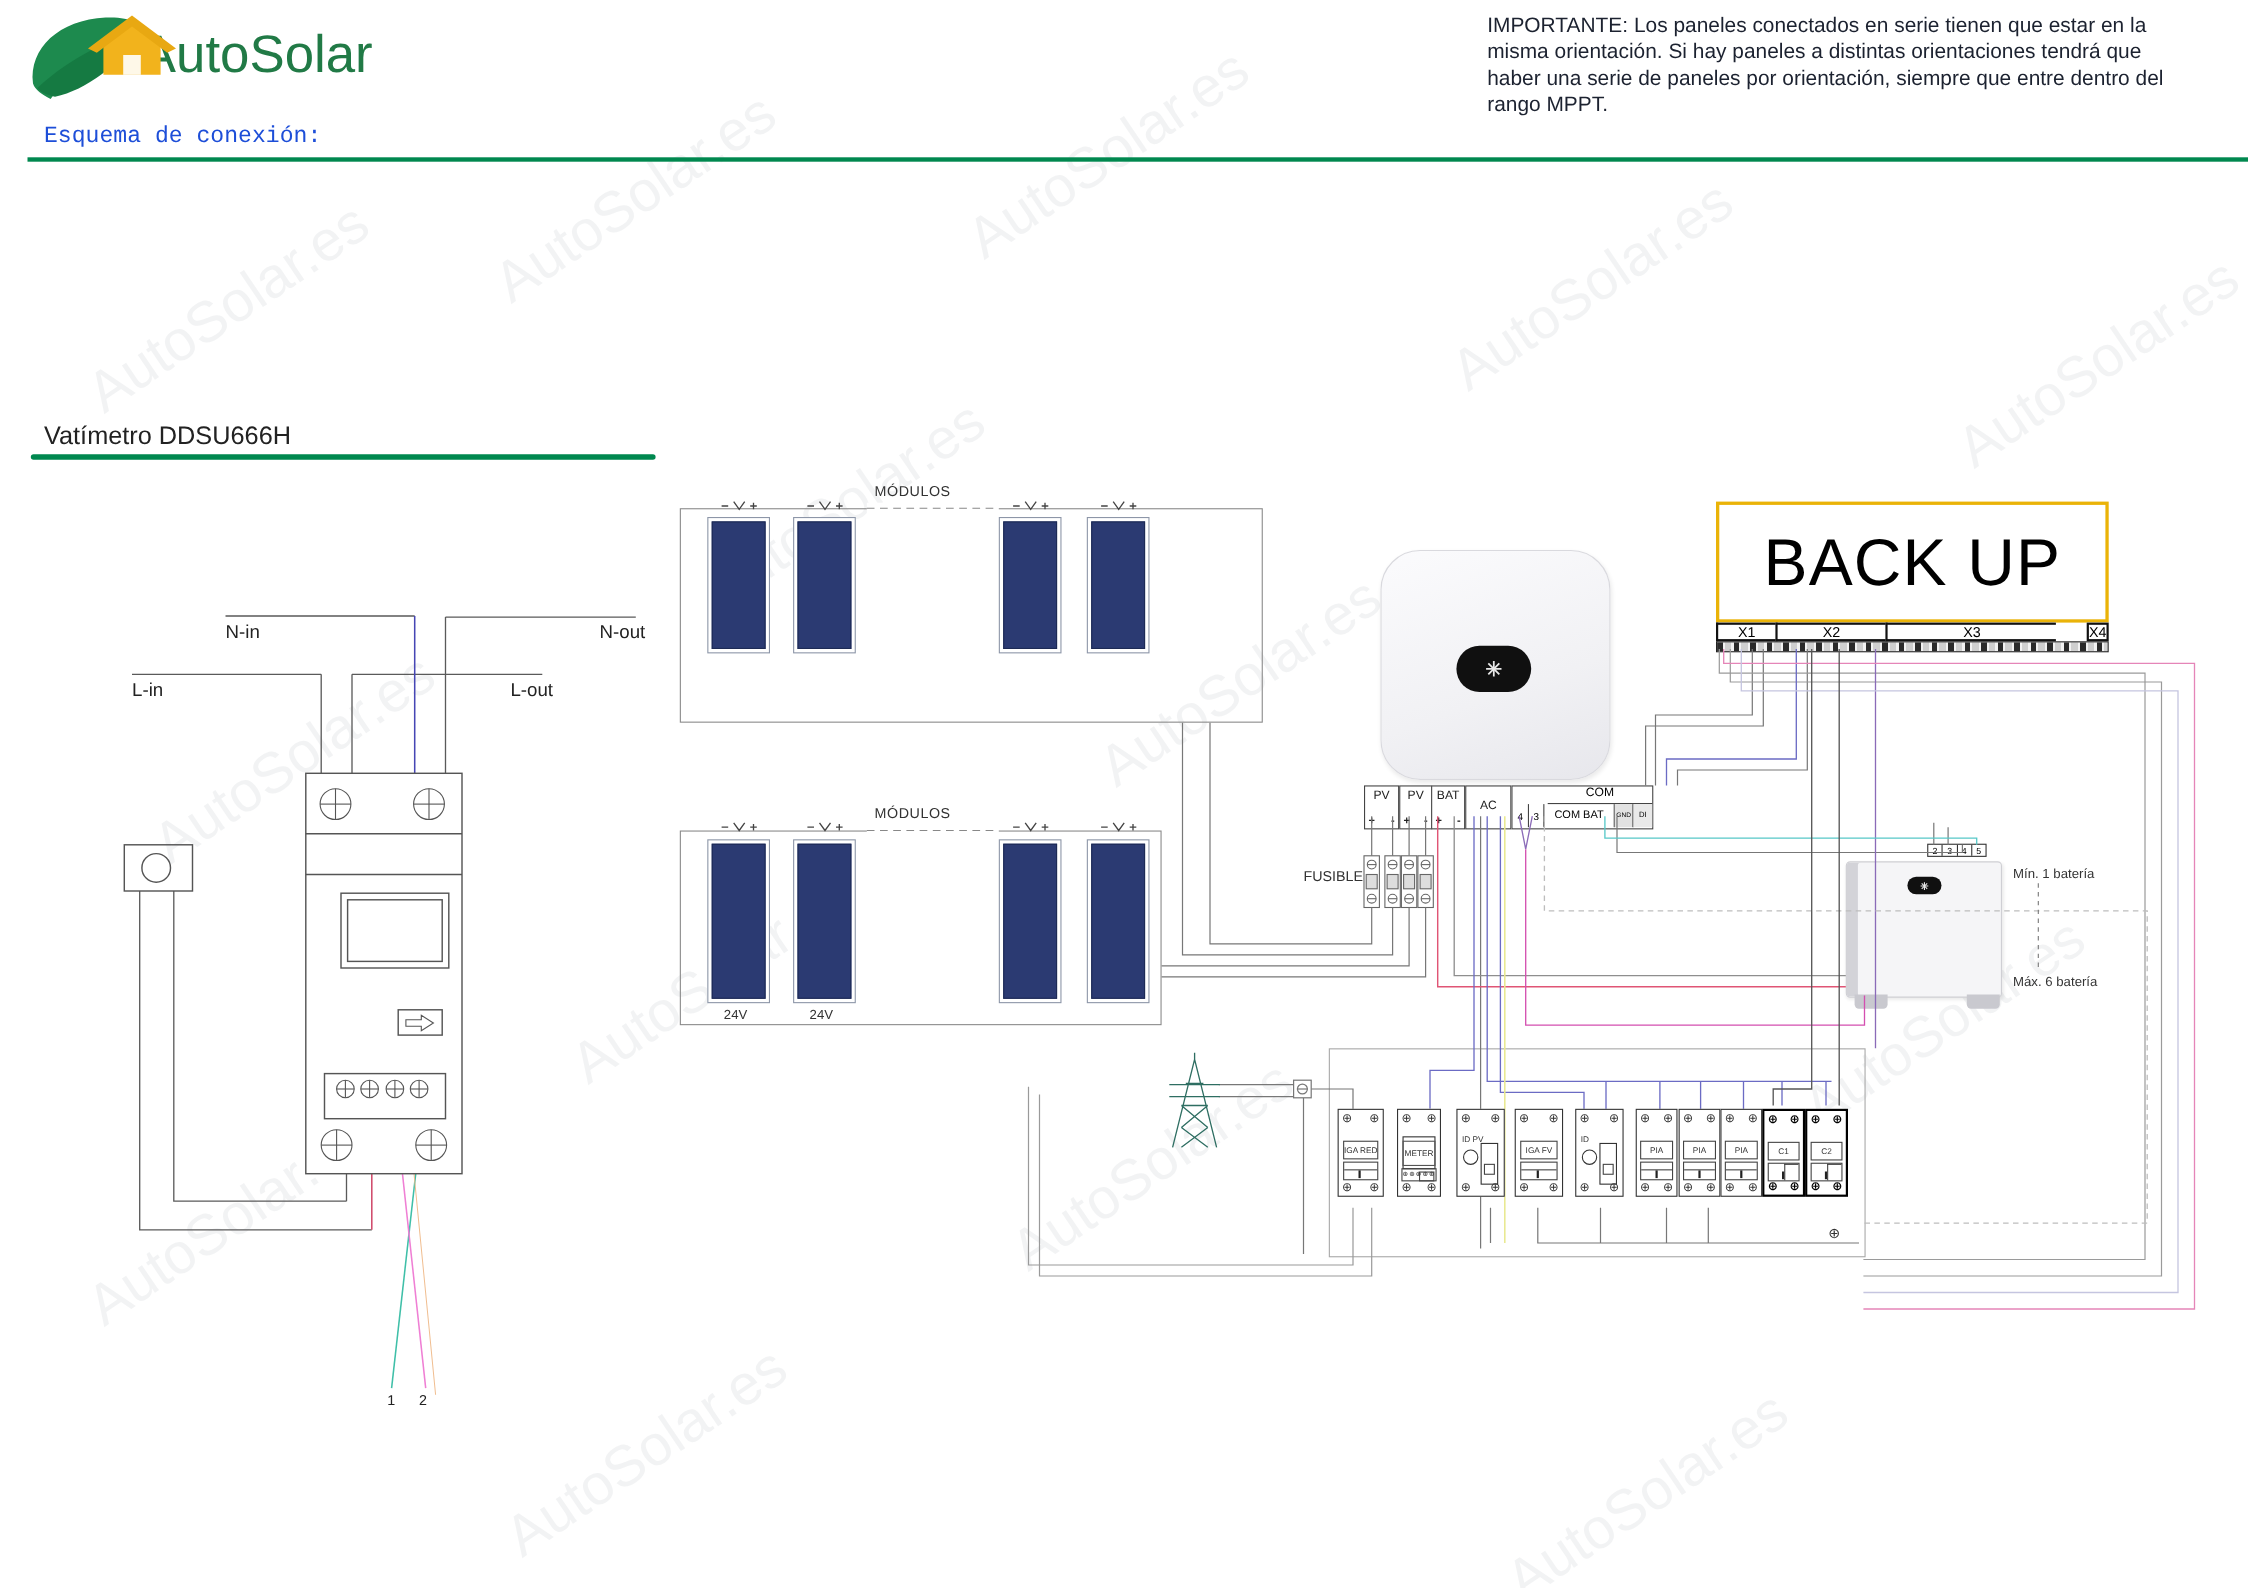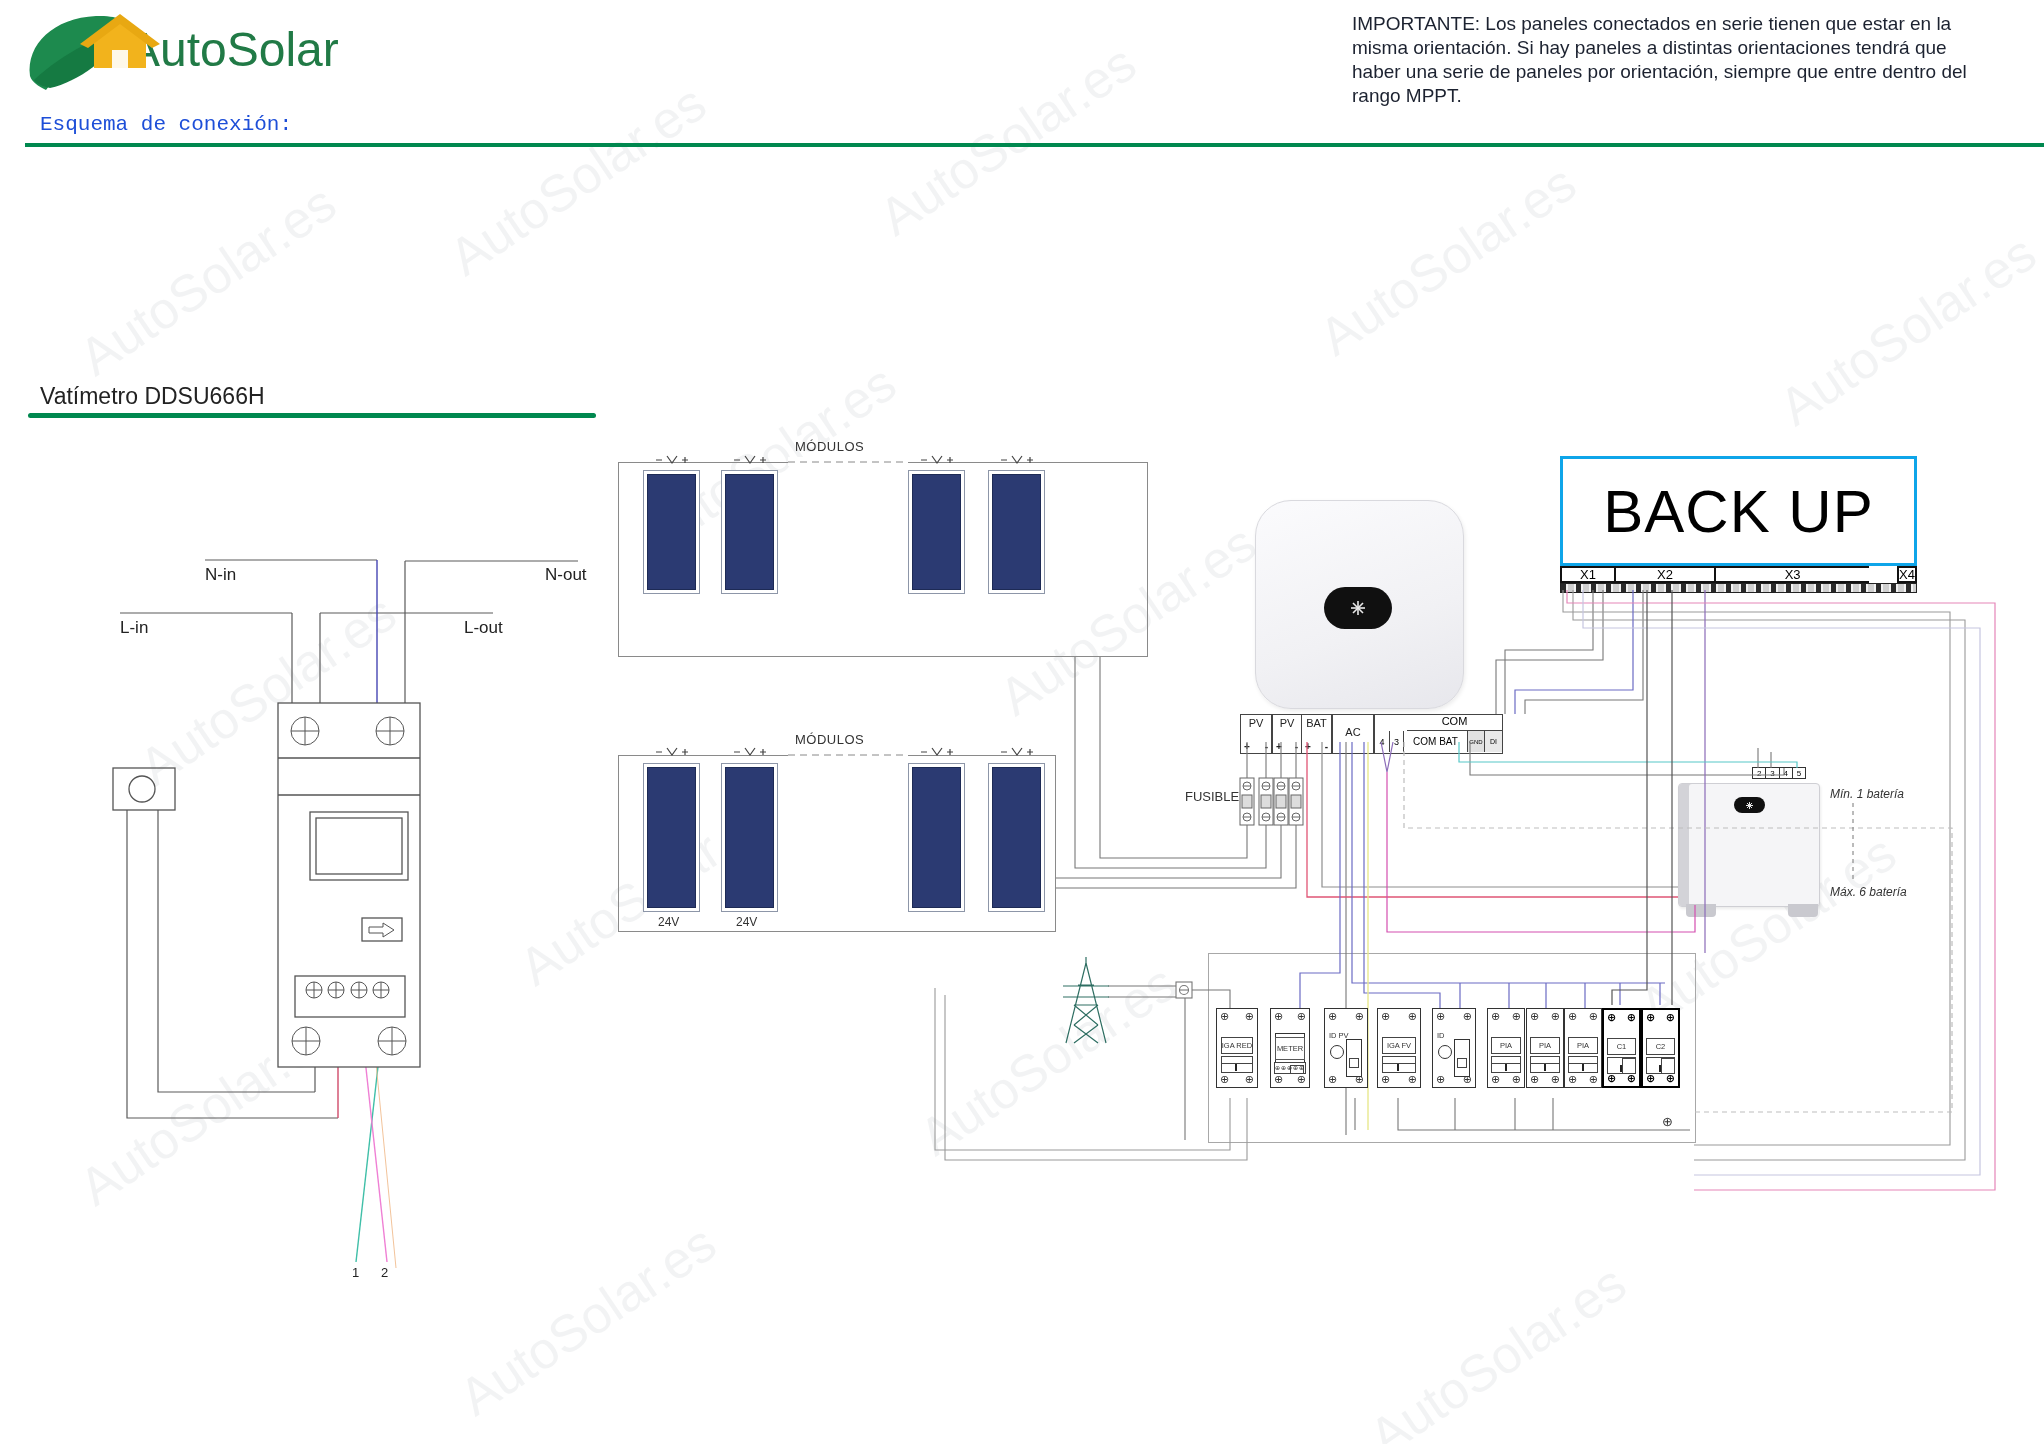--- a/index.html
+++ b/index.html
@@ -30,38 +30,38 @@
             display:flex;align-items:center;justify-content:center;}
   .port{position:absolute;top:714px;height:38px;border:1px solid #444;background:#fff;font-size:11px;color:#222;
         display:flex;flex-direction:column;justify-content:space-between;align-items:stretch;}
   .port .pl{text-align:center;padding-top:2px;}
   .port .pm{display:flex;justify-content:space-between;padding:0 3px 1px 3px;font-size:10px;}
   #combox{position:absolute;left:1374px;top:714px;width:127px;height:38px;border:1px solid #444;background:#fff;}
   #comtop{height:15px;border-bottom:1px solid #444;text-align:center;font-size:11px;margin-left:32px;}
   #comrow{display:flex;height:21px;font-size:9px;}
   #comrow>div{border-right:1px solid #444;display:flex;align-items:center;justify-content:center;box-sizing:border-box;}
   
-  #backup{position:absolute;left:1560px;top:456px;width:357px;height:110px;border:3px solid #0ea5e9;box-sizing:border-box;
+  #backup{position:absolute;left:1560px;top:456px;width:357px;height:110px;border:3px solid #eab308;box-sizing:border-box;
           display:flex;align-items:center;justify-content:center;font-size:60px;color:#000;letter-spacing:1px;background:#fff;}
   #xstrip{position:absolute;left:1560px;top:566px;width:357px;height:17px;display:flex;box-sizing:border-box;}
   #xstrip>div{border:2px solid #111;border-right-width:0;box-sizing:border-box;font-size:13px;display:flex;
               align-items:center;justify-content:center;background:#fff;}
   #xstrip>div:last-child{border-right-width:2px;margin-left:28px;}
   #tstrip{position:absolute;left:1560px;top:583px;width:357px;height:10px;border:1px solid #222;box-sizing:border-box;
           background:repeating-linear-gradient(90deg,#2a2a2a 0 5px,#f2f2f2 5px 7px,#cfcfcf 7px 13px,#f2f2f2 13px 15px);}
   
   #battery{position:absolute;left:1678px;top:783px;width:140px;height:122px;background:#f5f5f7;border:1px solid #cfcfd4;
            border-radius:4px;box-shadow:inset 10px 0 0 #d3d3d8, 1px 2px 3px rgba(0,0,0,.08);}
   #bat-oval{position:absolute;left:55px;top:13px;width:31px;height:16px;background:#101010;border-radius:8px;
             display:flex;align-items:center;justify-content:center;}
   .foot{position:absolute;top:904px;width:30px;height:13px;background:#c9c9cf;border-radius:0 0 4px 4px;}
   #batstrip{position:absolute;left:1752px;top:767px;width:54px;height:12px;display:flex;border:1px solid #333;background:#fff;box-sizing:border-box;}
   #batstrip>div{flex:1;border-right:1px solid #333;font-size:8px;display:flex;align-items:center;justify-content:center;}
   #batstrip>div:last-child{border-right:none;}
-  .batlbl{font-size:12px;color:#333;font-style:italic;}
+  .batlbl{font-size:12px;color:#333;}
   
   #enclosure{position:absolute;left:1208px;top:953px;width:486px;height:188px;border:1px solid #a8a8a8;}
   .mcb{position:absolute;top:1008px;height:80px;border:1.5px solid #333;background:#fff;box-sizing:border-box;z-index:2;}
   .mcb.bold{border:2.5px solid #000;}
   .scr-row{position:absolute;left:0;right:0;top:2px;display:flex;justify-content:space-between;padding:0 3px;}
   .scr-row.bot{top:auto;bottom:2px;}
   .scr{font-family:"DejaVu Sans",sans-serif;font-size:11px;color:#333;line-height:1;}
   .scr.b{color:#000;font-weight:bold;}
   .scr::before{content:"\2295";}
   .mcb-label{position:absolute;left:9%;right:9%;top:28px;height:15px;border:1px solid #444;font-size:7.5px;

